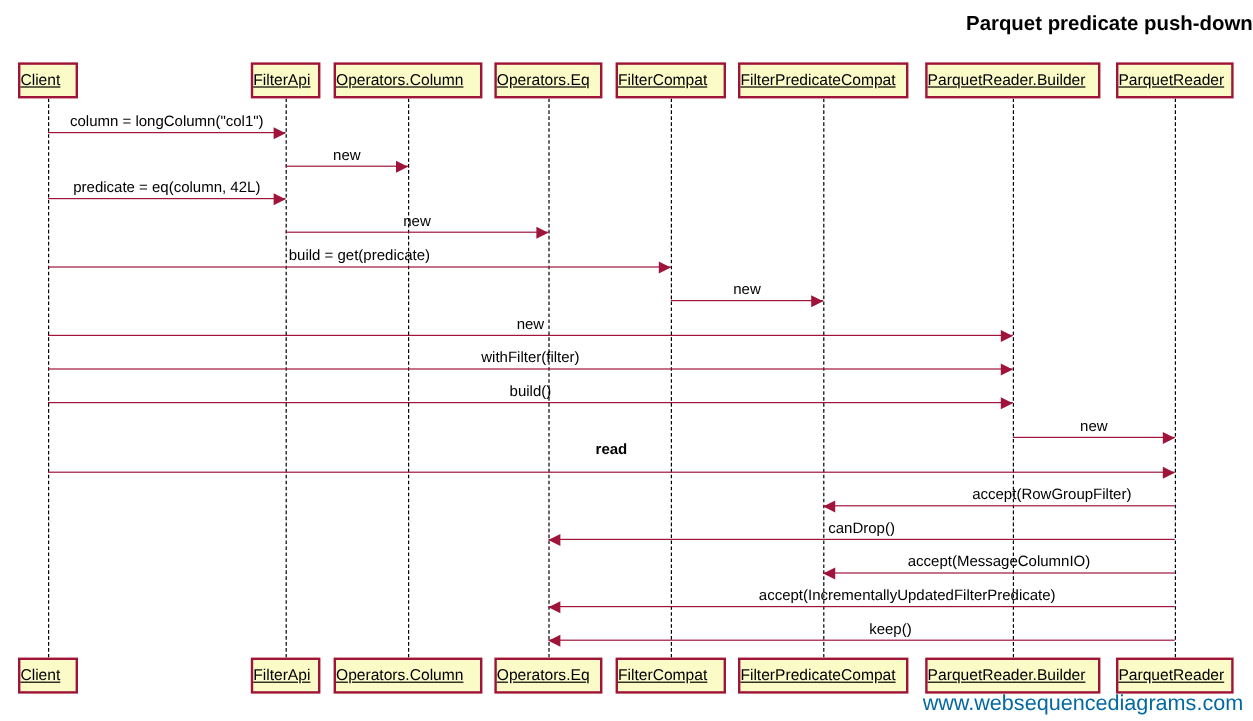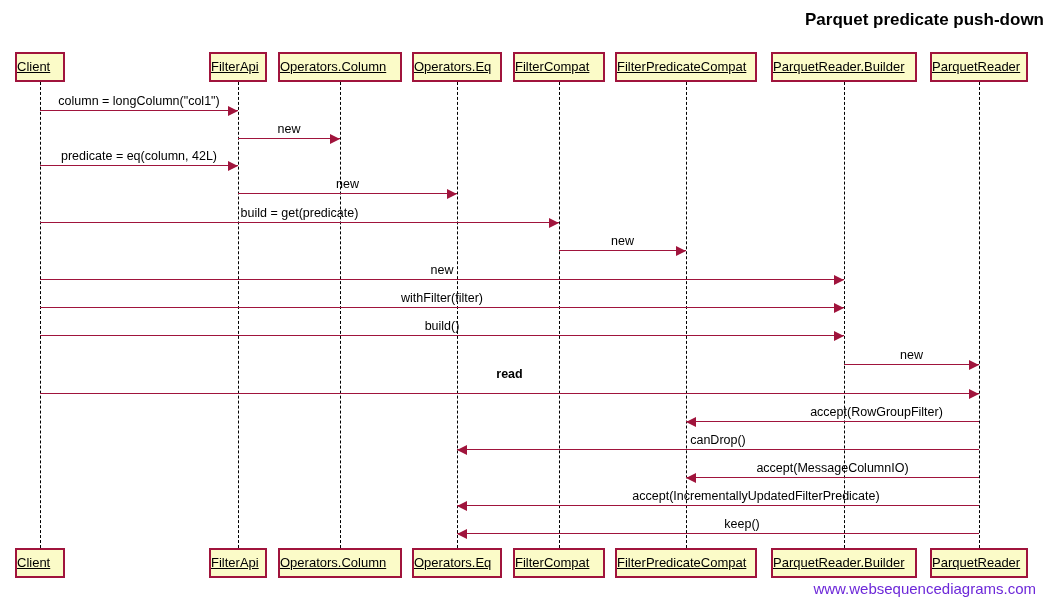--- a/index.html
+++ b/index.html
@@ -72,22 +72,22 @@
     font-size: 12.5px;
     color: #000000;
     white-space: nowrap;
     text-align: center;
     transform: translateX(-50%);
   }
   #footer {
     position: absolute;
     right: 8px;
     bottom: 4px;
-    font-size: 15px;
-    color: #6d28d9;
+    font-size: 18px;
+    color: #0369a1;
     white-space: nowrap;
   }
 </style>
 </head>
 <body>
 
 <div id="diagram">
   <div id="title">Parquet predicate push-down</div>
   <div id="lifelines">
       <div class="lifeline" style="left: 40px; top: 82px; height: 466px;"></div>

